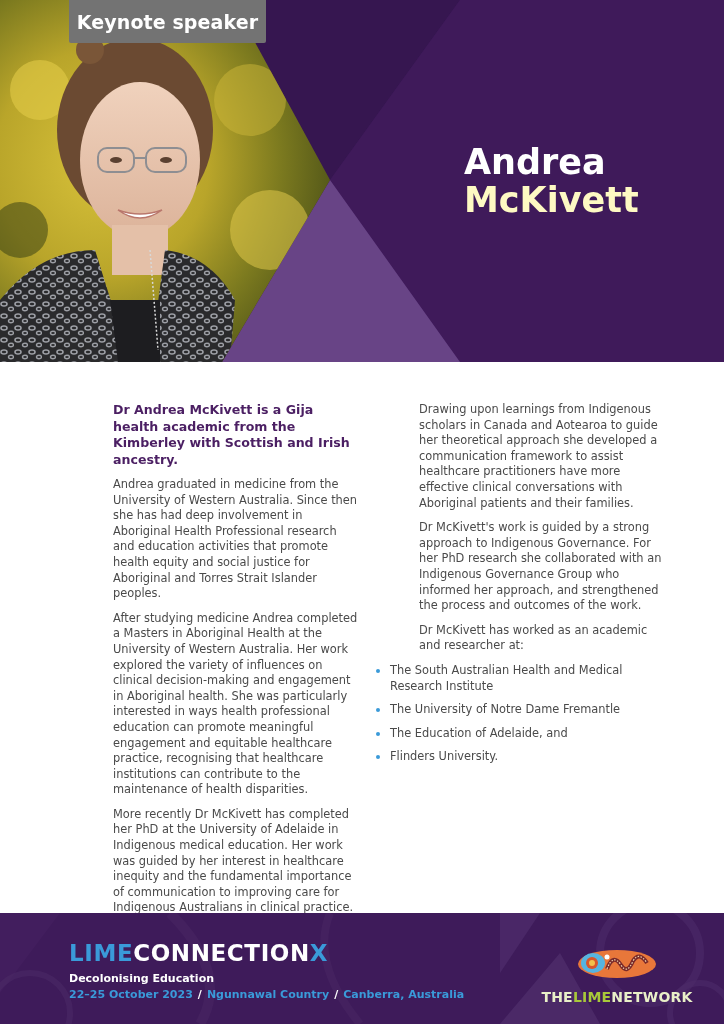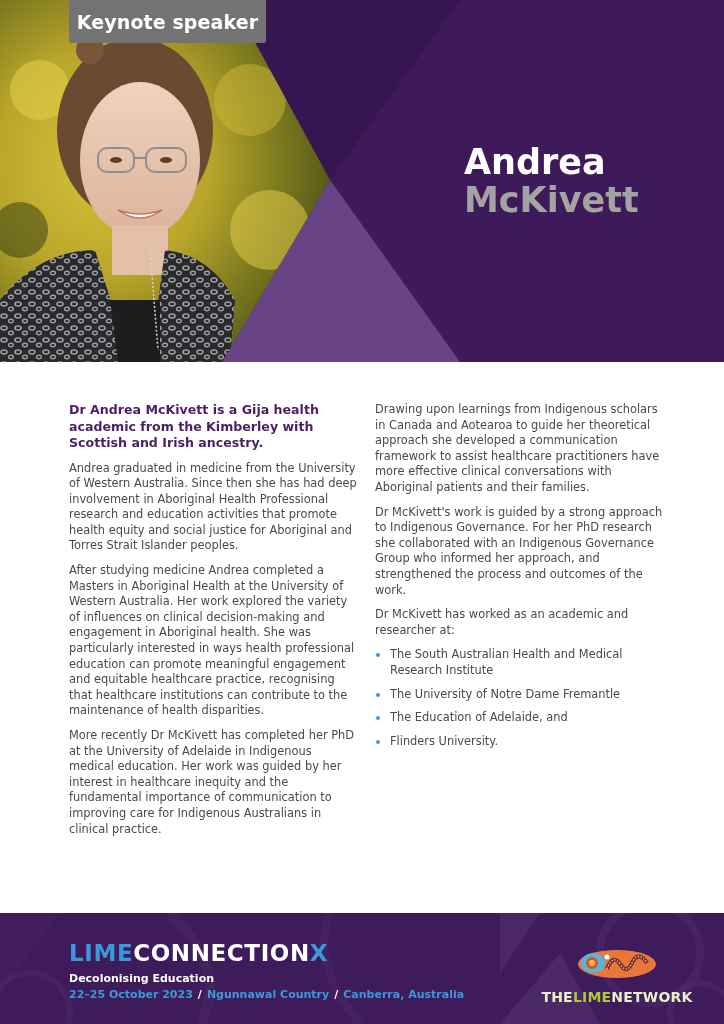--- a/index.html
+++ b/index.html
@@ -13,28 +13,28 @@
     .keynote-badge {
       position: absolute; left: 69px; top: 0; width: 197px; height: 43px;
       background: #737373; color: #ffffff;
       font-family: "DejaVu Sans", sans-serif; font-size: 19px; font-weight: 600;
       display: flex; align-items: center; justify-content: center;
       border-radius: 0 0 2px 2px; letter-spacing: 0.1px;
     }
 
     .name-block { position: absolute; left: 464px; top: 143px; line-height: 38px; }
     .name-first { color: #ffffff; font-size: 35px; font-weight: 600; display: block; }
-    .name-last { color: #a3a3a3; font-size: 35px; font-weight: 600; display: block; }
+    .name-last { color: #fef9c3; font-size: 35px; font-weight: 600; display: block; }
 
     
     .col { position: absolute; top: 402px; width: 290px; color: #4a4a4a; font-size: 11.4px; line-height: 15.6px; }
     .col-left { left: 69px; }
     .col-right { left: 375px; top: 402px; }
     .lead { color: #4b1f63; font-weight: 700; font-size: 12.6px; line-height: 16.5px; margin-bottom: 10px; }
-    .col p { margin-bottom: 9px; }
+    .col p { margin-bottom: 9px; margin-left: 44px; }
     .col-right p { margin-bottom: 9px; }
 
     .bullets { list-style: none; margin-top: 2px; }
     .bullets li { position: relative; padding-left: 15px; margin-bottom: 8px; }
     .bullet-dot { position: absolute; left: 1px; top: 6px; width: 4px; height: 4px; border-radius: 50%; background: #3a9ad9; }
 
     
     .footer { position: absolute; left: 0; top: 913px; width: 724px; height: 111px; background: #404040; overflow: hidden; }
     .footer-svg { position: absolute; left: 0; top: 0; width: 724px; height: 111px; }
     .brand { position: absolute; left: 69px; top: 27px; font-size: 23px; font-weight: 600; letter-spacing: 0.6px; }

